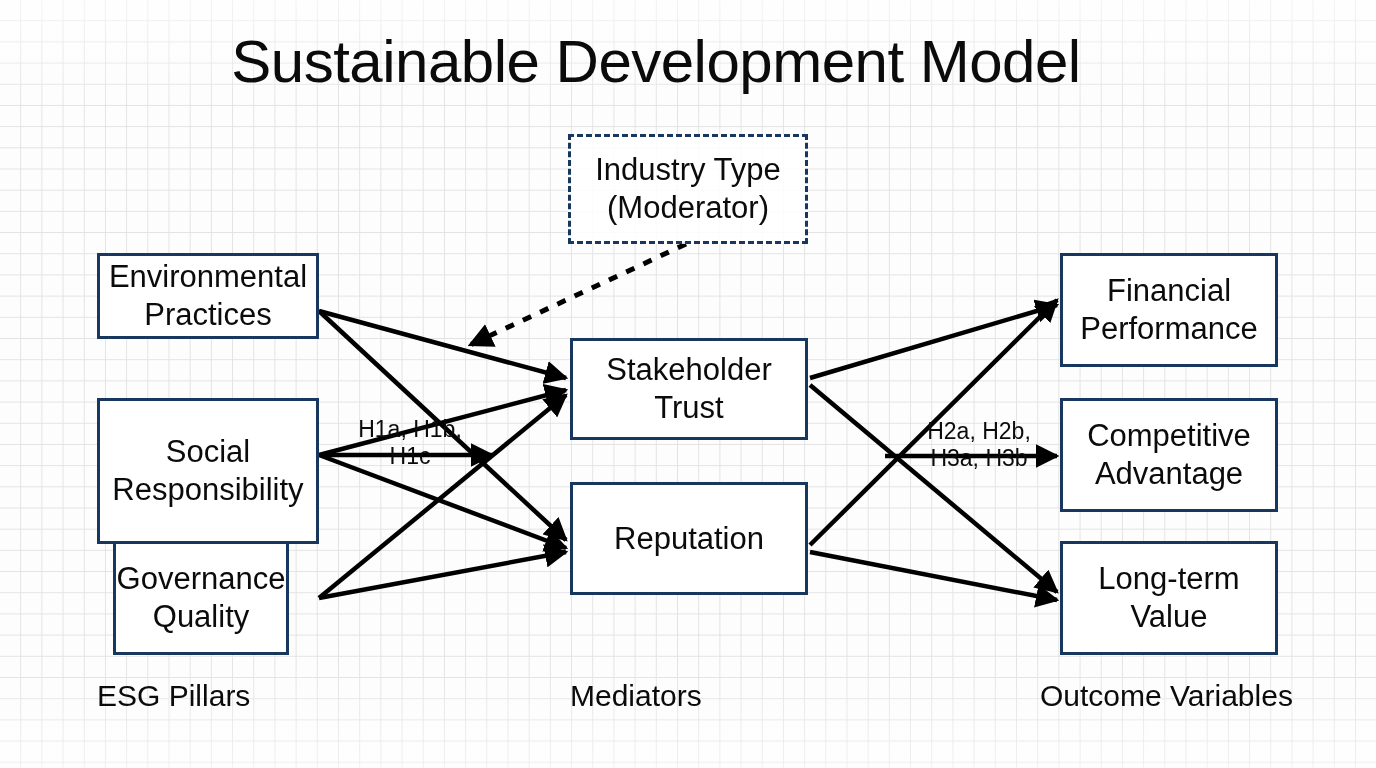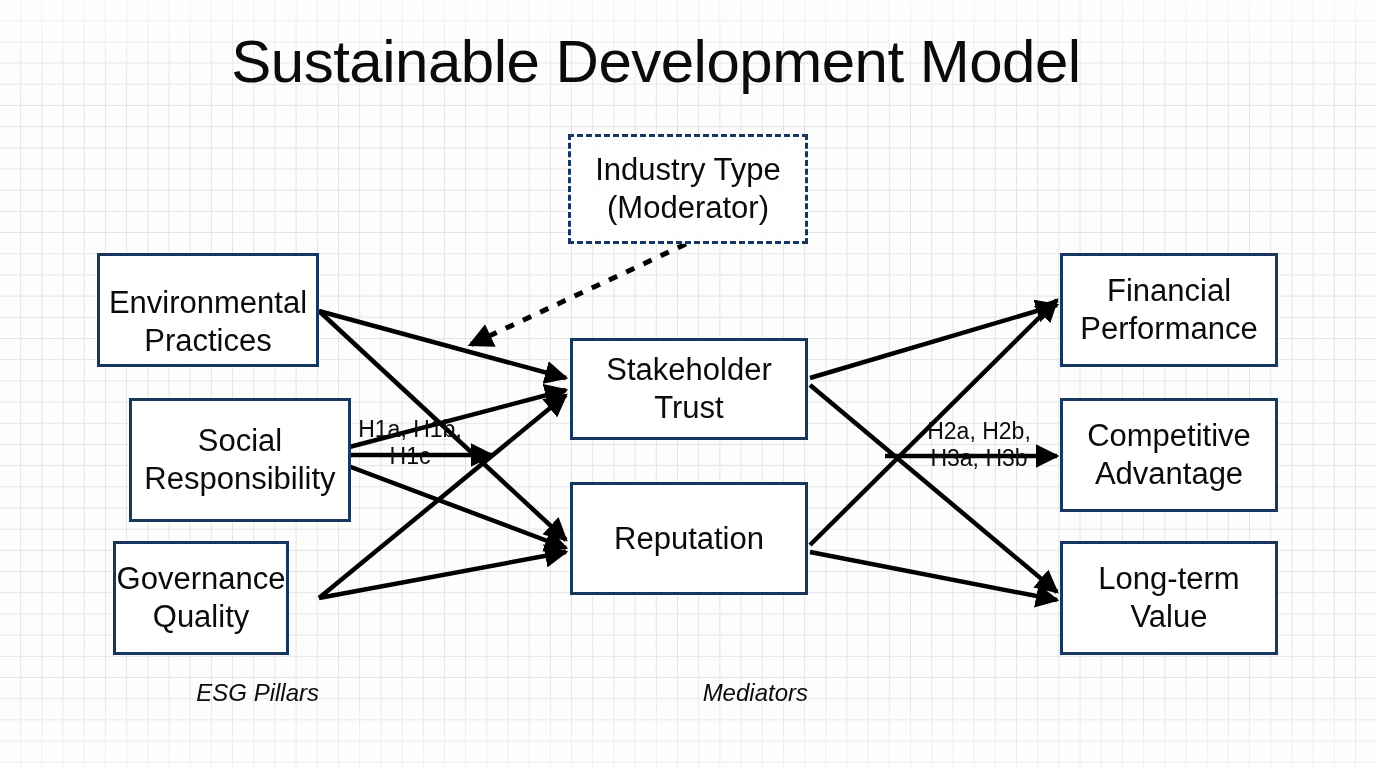--- a/index.html
+++ b/index.html
@@ -62,25 +62,24 @@
     line-height: 1.22;
     padding: 4px 8px;
   }
   .node.moderator {
     border: 3px dashed #17375e;
     background: rgba(255,255,255,0.85);
   }
   .node-text { white-space: pre-line; }
   .col-label {
     position: absolute;
-    text-align: right;
-    font-size: 24px;
+    text-align: left;
+    font-size: 30px;
     color: #0b0b0b;
     white-space: nowrap;
-    font-style: italic;
   }
   .edge-label {
     position: absolute;
     text-align: center;
     font-size: 23px;
     line-height: 1.18;
     color: #0b0b0b;
     white-space: pre-line;
     pointer-events: none;
   }
@@ -130,26 +129,26 @@
     <line x1="885" y1="456" x2="1057" y2="456" stroke="#000" stroke-width="4.5" marker-end="url(#arrow)"></line>
 
     <line x1="686" y1="244" x2="470" y2="345" stroke="#000" stroke-width="5" stroke-dasharray="9 10" stroke-linecap="butt" marker-end="url(#arrow-dash)"></line>
   </svg>
 
   <div class="node moderator" style="left:568px; top:134px; width:240px; height:110px;">
     <span class="node-text">Industry Type
 (Moderator)</span>
   </div>
 
-  <div class="node" style="left:97px; top:253px; width:222px; height:114px;align-items:flex-end;">
+  <div class="node" style="left:97px; top:253px; width:222px; height:86px;">
     <span class="node-text">Environmental
 Practices</span>
   </div>
 
-  <div class="node" style="left:97px; top:398px; width:222px; height:124px;margin-left:32px;">
+  <div class="node" style="left:97px; top:398px; width:222px; height:146px;">
     <span class="node-text">Social
 Responsibility</span>
   </div>
 
   <div class="node" style="left:97px; top:541px; width:176px; height:114px;margin-left:16px;">
     <span class="node-text">Governance
 Quality</span>
   </div>
 
   <div class="node" style="left:570px; top:338px; width:238px; height:102px;">
@@ -180,14 +179,15 @@
 H1c</div>
 
   <div class="edge-label" style="left:893px; top:418px; width:172px;">H2a, H2b,
 H3a, H3b</div>
 
 
   <div class="col-label" style="left:97px; top:679px; width:222px;">ESG Pillars</div>
 
   <div class="col-label" style="left:570px; top:679px; width:238px;">Mediators</div>
 
+  <div class="col-label" style="left:1040px; top:679px; width:258px;">Outcome Variables</div>
 
 </div>
 
 </body></html>

